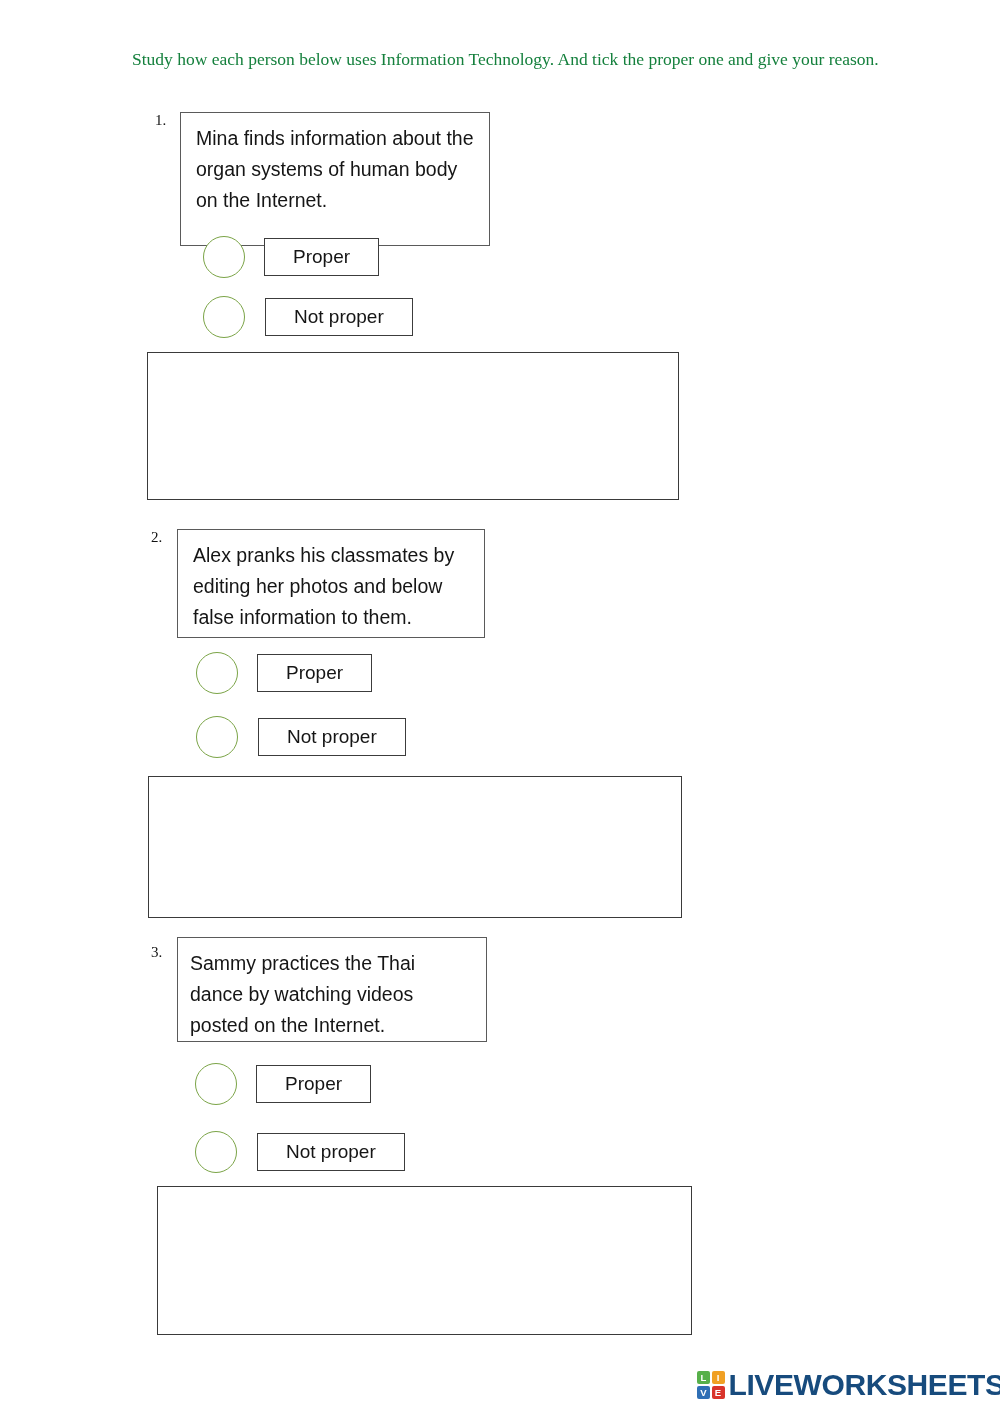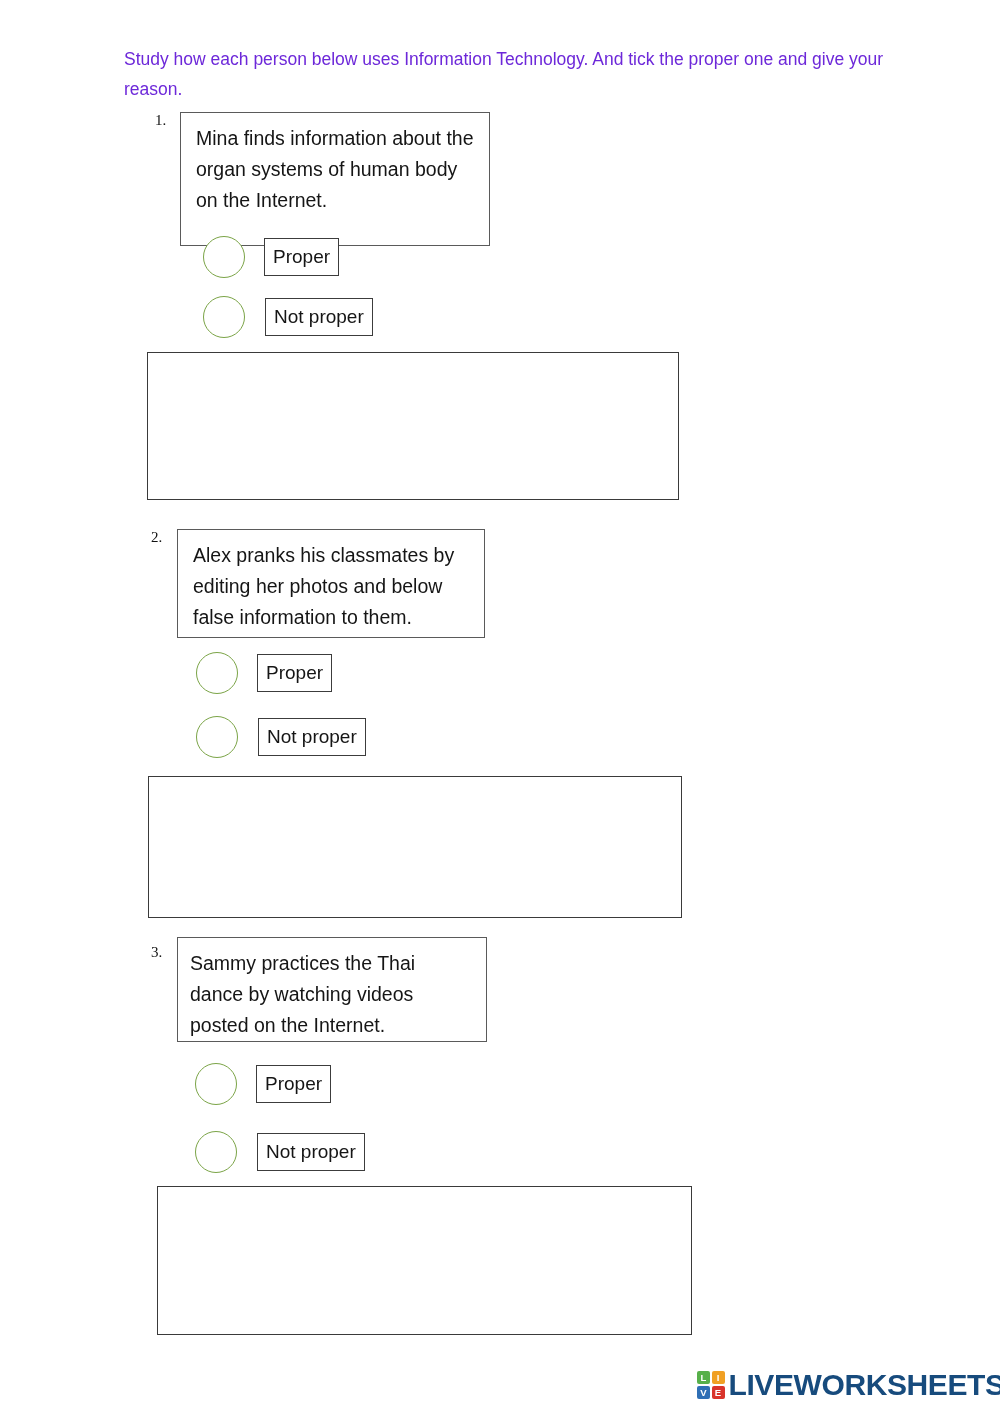--- a/index.html
+++ b/index.html
@@ -12,27 +12,27 @@
     height: 1413px;
     position: relative;
     font-family: "Liberation Sans", sans-serif;
     color: #000000;
     overflow: hidden;
   }
 
   
   .instruction {
     position: absolute;
-    left: 124px;
+    left: 132px;
     top: 44px;
     width: 762px;
-    font-family: Liberation Sans, sans-serif;
+    font-family: Liberation Serif, serif;
     font-size: 17.5px;
     line-height: 30px;
-    color: #6d28d9;
+    color: #15803d;
   }
 
   
   .question {
     position: absolute;
   }
   .q-number {
     position: absolute;
     font-family: "Liberation Serif", serif;
     font-size: 15px;
@@ -65,21 +65,21 @@
     box-sizing: border-box;
     flex: 0 0 auto;
   }
   .option-label {
     border: 1.2px solid #3c3c3c;
     background: #ffffff;
     box-sizing: border-box;
     height: 38px;
     display: flex;
     align-items: center;
-    padding: 0 8px;
+    padding: 0 28px;
     font-size: 19px;
     color: #151515;
     white-space: nowrap;
   }
   .option-gap-1 { margin-left: 19px; }
   .option-gap-2 { margin-left: 20px; }
 
   
   .answer-box {
     position: absolute;

